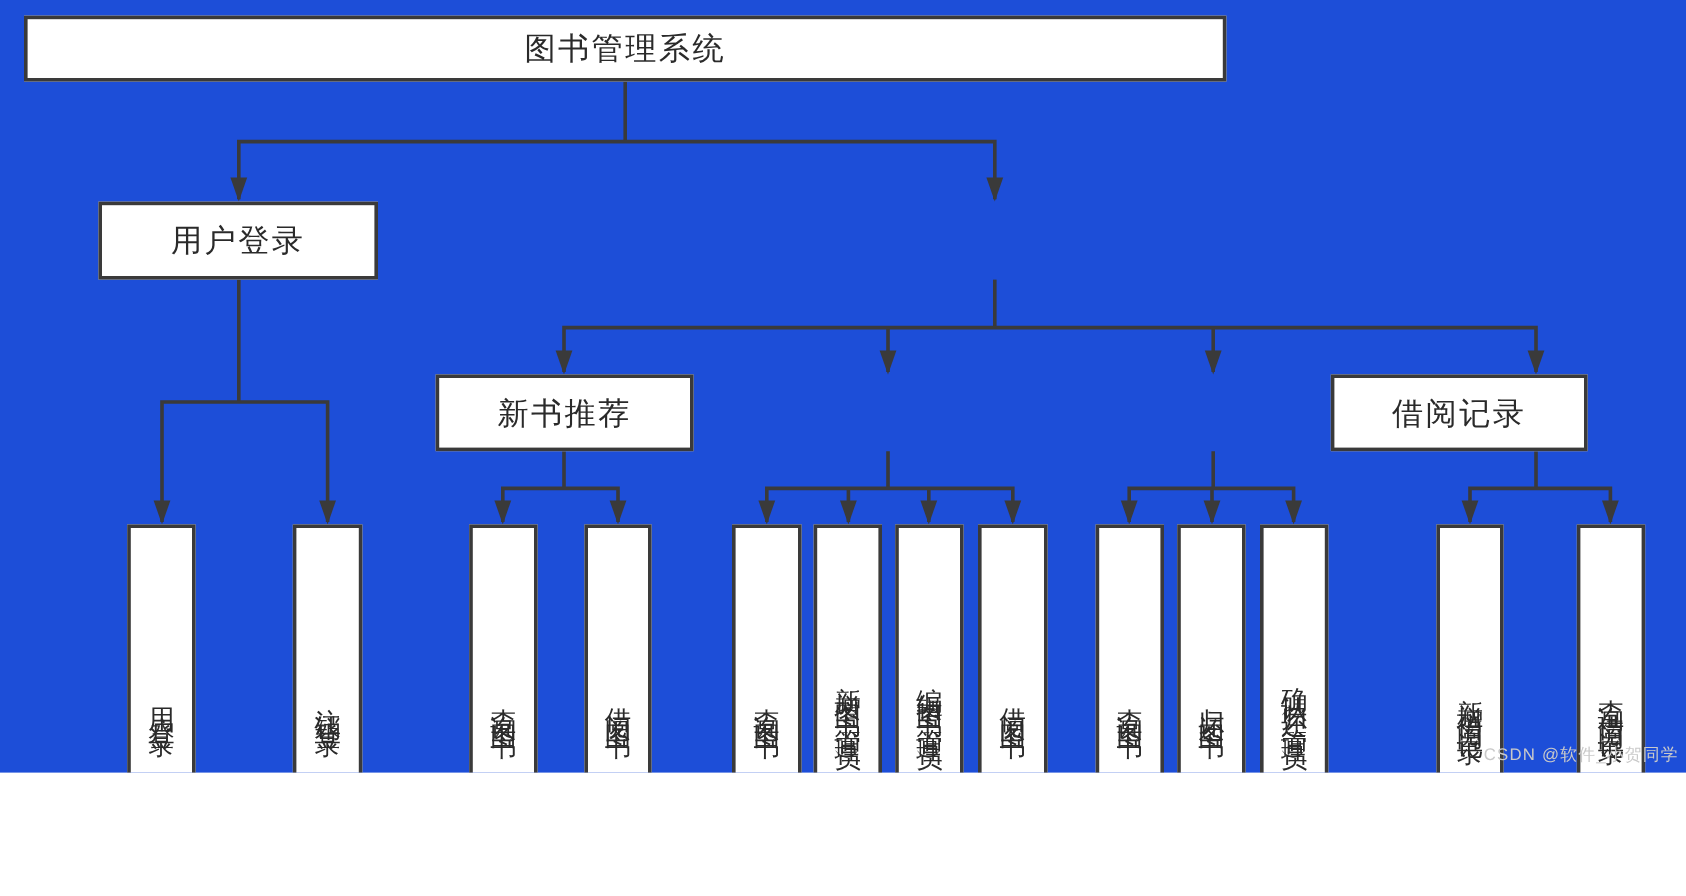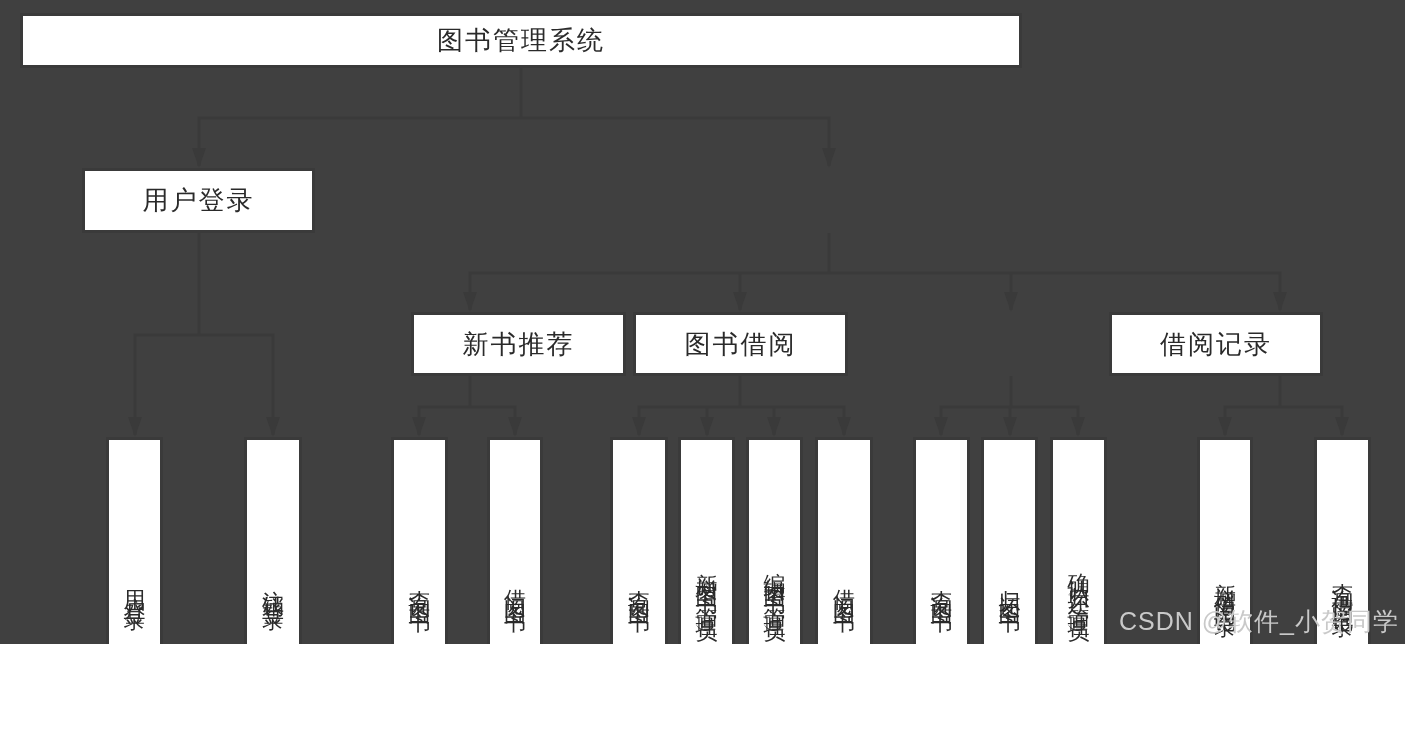--- a/index.html
+++ b/index.html
@@ -1,32 +1,32 @@
 <!DOCTYPE html>
 <html><head>
 <meta charset="utf-8">
 <style>
   html,body{margin:0;padding:0;background:#ffffff;}
   .canvas{
-    position:relative;width:1405px;height:644px;background:#404040;overflow:hidden;
+    position:relative;width:1405px;height:644px;background:#1d4ed8;overflow:hidden;
     font-family:"Liberation Sans","DejaVu Sans",sans-serif;color:#2a2a2a;
   }
   .connectors{position:absolute;left:0;top:0;width:1405px;height:747px;}
   .box{
     position:absolute;box-sizing:border-box;border:3px solid #3a3a3a;background:#ffffff;
     display:flex;align-items:center;justify-content:center;
   }
   .hbox span{font-size:26px;letter-spacing:2px;white-space:nowrap;}
   .vbox span{
     writing-mode:vertical-rl;text-orientation:mixed;
     font-size:22px;letter-spacing:7px;line-height:1;white-space:nowrap;
   }
   .watermark{
     position:absolute;right:6px;bottom:6px;z-index:5;
-    color:#c9c9c9;font-size:25px;letter-spacing:1px;white-space:nowrap;
+    color:#c9c9c9;font-size:14px;letter-spacing:1px;white-space:nowrap;
   }
 </style>
 </head>
 <body>
 
 <div class="canvas">
 
   <svg class="connectors" viewBox="0 0 1405 747" xmlns="http://www.w3.org/2000/svg">
     <g stroke="#3a3a3a" stroke-width="3" fill="none">
       <path d="M521,68 V118"></path>
@@ -64,25 +64,22 @@
   </svg>
 
   <div class="box hbox" style="left:20px;top:13px;width:1002px;height:55px;">
     <span>图书管理系统</span>
   </div>
 
   <div class="box hbox" style="left:82px;top:168px;width:233px;height:65px;">
     <span>用户登录</span>
   </div>
 
-  <div class="box hbox" style="left:363px;top:312px;width:215px;height:64px;margin-left:48px;">
+  <div class="box hbox" style="left:363px;top:312px;width:215px;height:64px;">
     <span>新书推荐</span>
-  </div>
-  <div class="box hbox" style="left:633px;top:312px;width:215px;height:64px;">
-    <span>图书借阅</span>
   </div>
   <div class="box hbox" style="left:1109px;top:312px;width:214px;height:64px;">
     <span>借阅记录</span>
   </div>
 
   <div class="box vbox" style="left:106px;top:437px;width:57px;height:298px;">
     <span>用户登录</span>
   </div>
   <div class="box vbox" style="left:244px;top:437px;width:58px;height:298px;">
     <span>注销登录</span>

